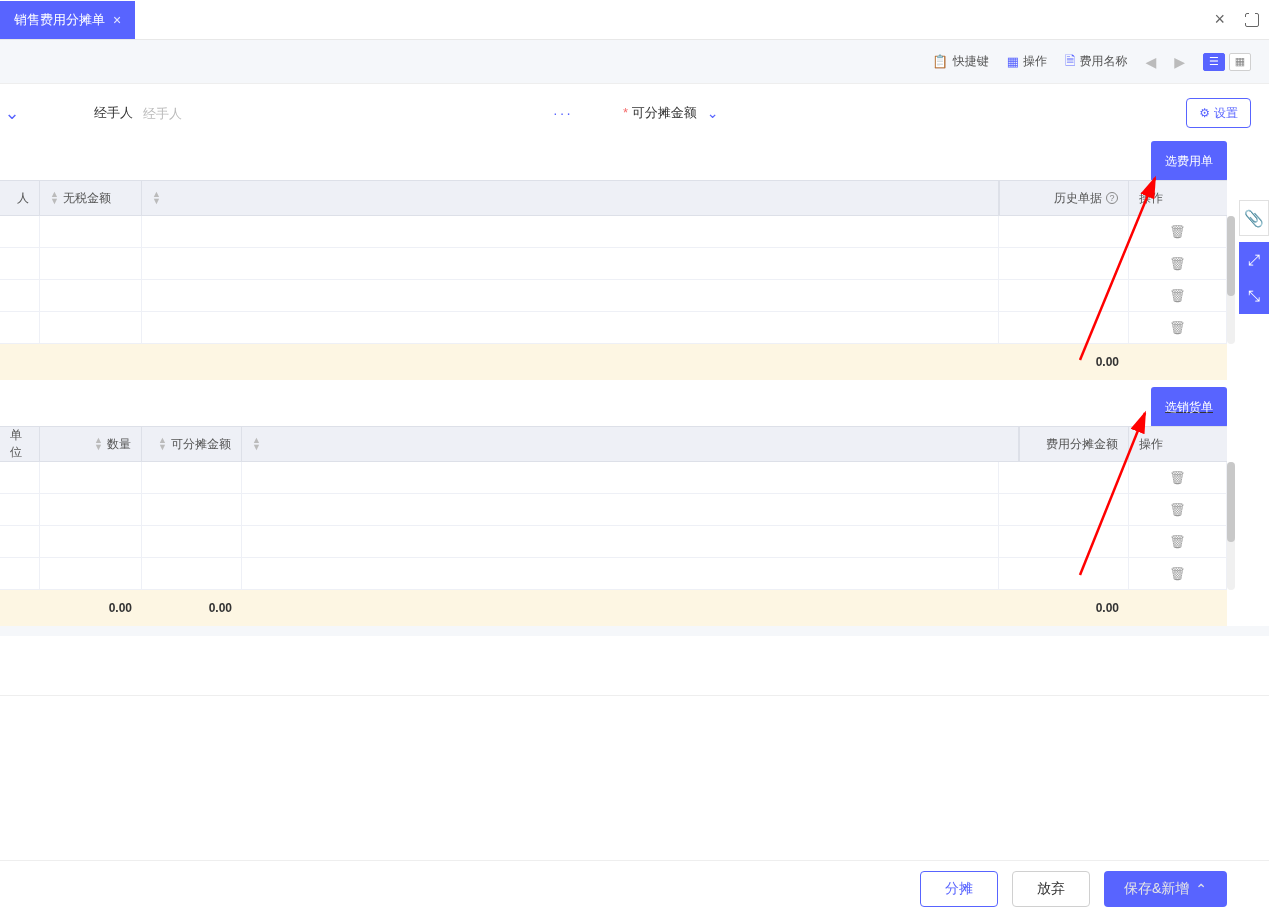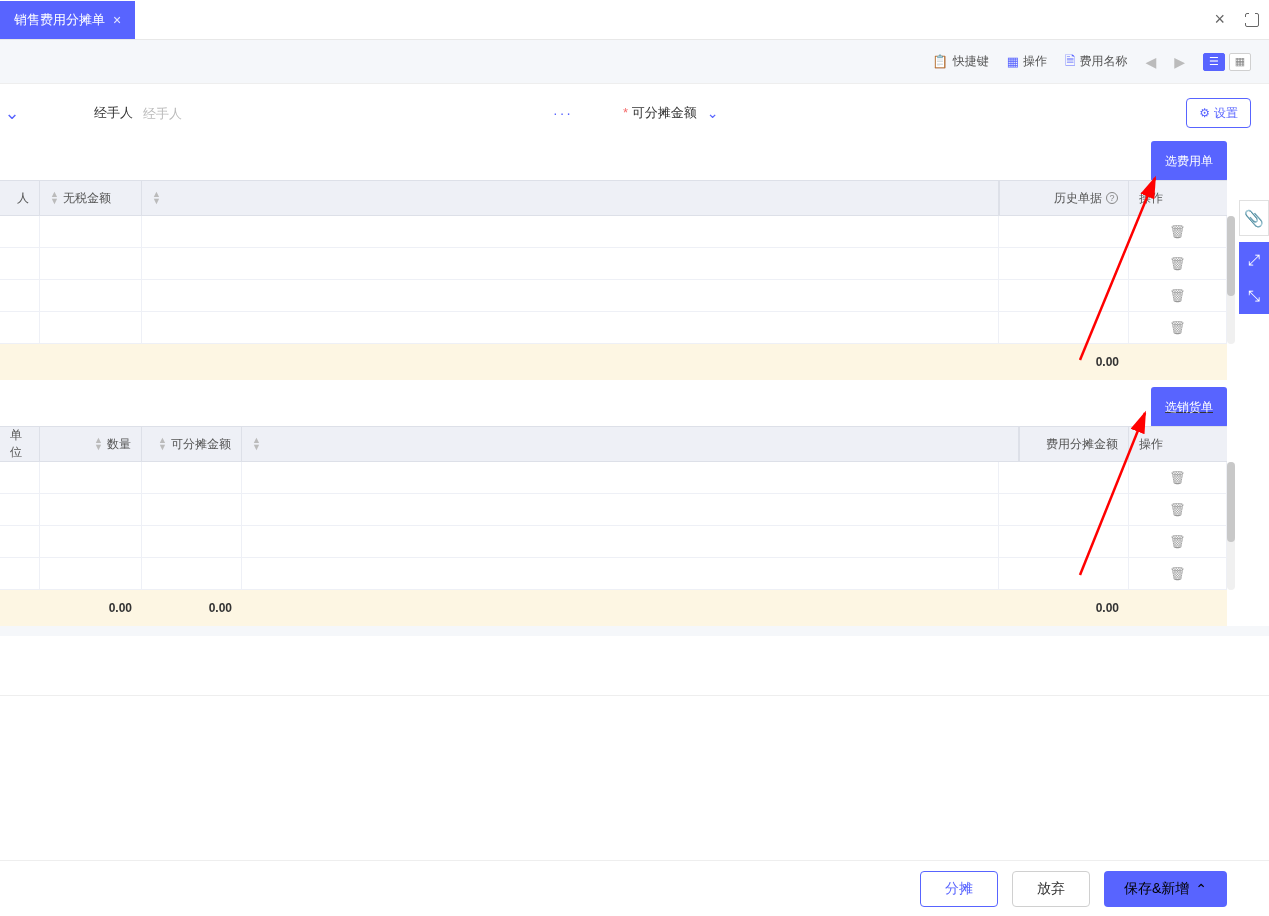--- a/index.html
+++ b/index.html
@@ -285,21 +285,21 @@
       color: #333;
     }
     .btn-outline.primary {
       border-color: #5864ff;
       color: #5864ff;
     }
     .btn-solid {
       height: 36px;
       padding: 0 20px;
       background: #5864ff;
-      color: #000000;
+      color: #e5e5e5;
       border: none;
       border-radius: 4px;
       font-size: 14px;
       cursor: pointer;
       display: flex;
       align-items: center;
       gap: 6px;
     }
     .side-buttons {
       position: absolute;

